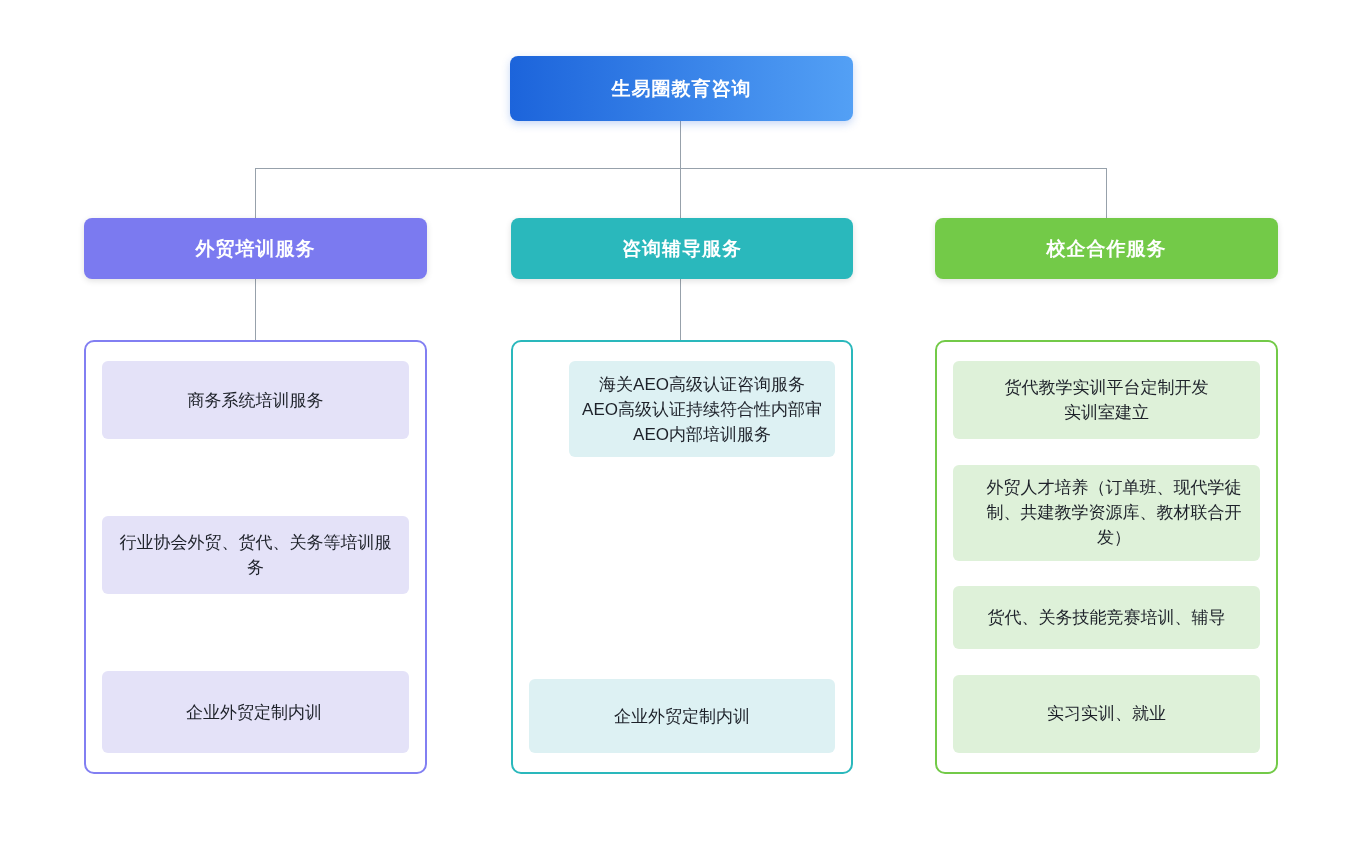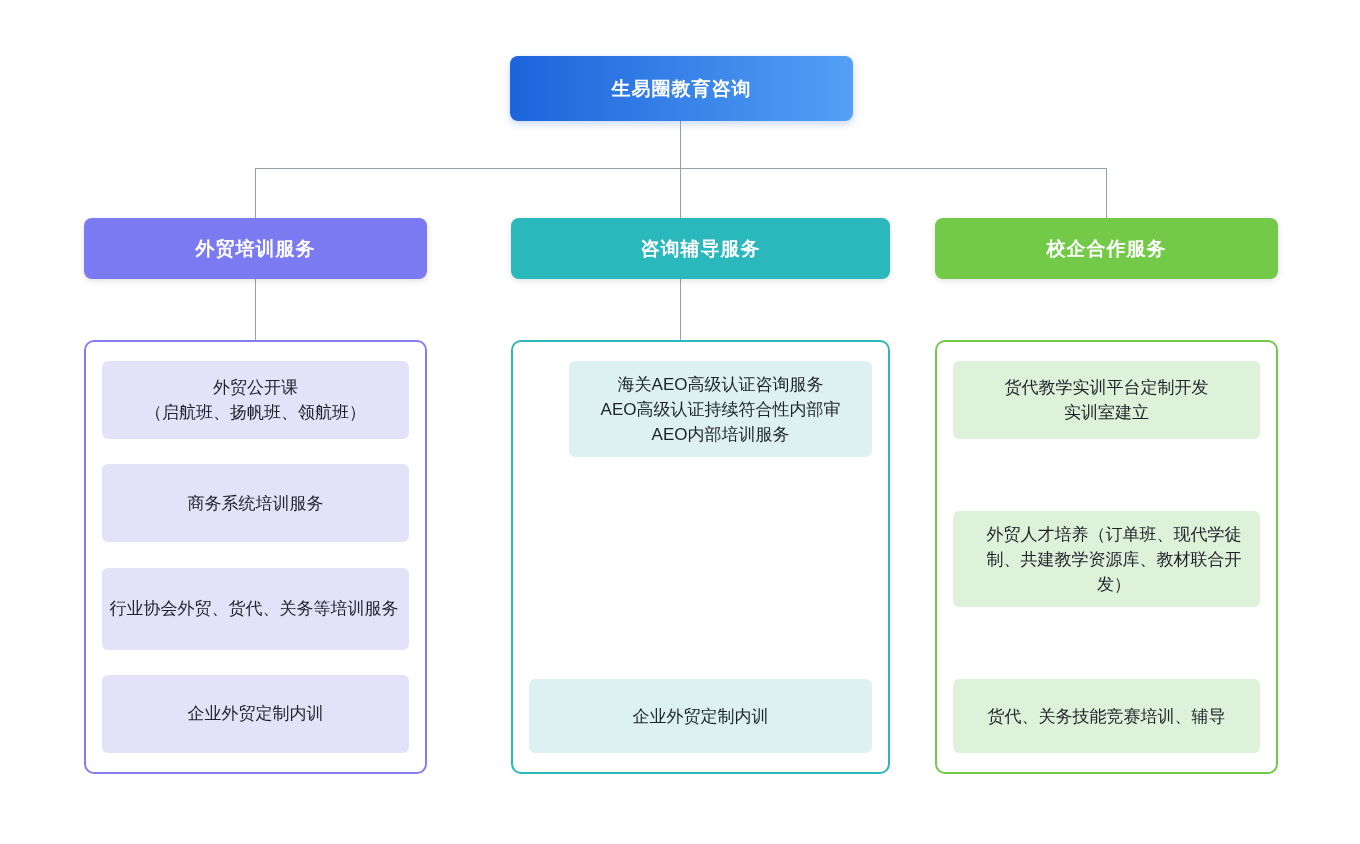--- a/index.html
+++ b/index.html
@@ -77,59 +77,58 @@
     padding: 0 10px;
     box-sizing: border-box;
   }
   
   .col-0 .service-item { height: 78px; }
   .col-0 .service-item:nth-child(3) { height: 82px; padding-left: 7px; }
   .col-1 .service-item { height: 74px; }
   .col-1 .service-item:nth-child(1) { height: 96px; margin-left: 40px; }
   .col-2 .service-item { height: 78px; }
   .col-2 .service-item:nth-child(2) { height: 96px; padding-left: 25px; }
-  .col-2 .service-item:nth-child(3) { height: 74px; }
+  .col-2 .service-item:nth-child(3) { height: 63px; }
   
   .pos-0 { left: 84px;  width: 343px; }
-  .pos-1 { left: 511px; width: 379px; }
+  .pos-1 { left: 511px; width: 342px; }
   .pos-2 { left: 935px; width: 343px; }
 </style>
 </head>
 <body>
 
 <div class="canvas">
 
   <div class="connector" style="left: 680px; top: 121px; width: 1px; height: 47px; background: rgb(151, 161, 171);"></div>
   <div class="connector" style="left: 255px; top: 168px; width: 852px; height: 1px; background: rgb(151, 161, 171);"></div>
   <div class="connector" style="left: 255px; top: 168px; width: 1px; height: 50px; background: rgb(151, 161, 171);"></div>
   <div class="connector" style="left: 680px; top: 168px; width: 1px; height: 50px; background: rgb(151, 161, 171);"></div>
   <div class="connector" style="left: 1106px; top: 168px; width: 1px; height: 50px; background: rgb(151, 161, 171);"></div>
   <div class="connector" style="left: 255px; top: 279px; width: 1px; height: 61px; background: rgb(151, 161, 171);"></div>
   <div class="connector" style="left: 680px; top: 279px; width: 1px; height: 61px; background: rgb(151, 161, 171);"></div>
 
   <div class="root-node" style="background: linear-gradient(90deg, rgb(28, 100, 219), rgb(83, 160, 245));">生易圈教育咨询</div>
 
   <div class="branch-header pos-0" style="--accent: #7b7af0; --border: #827ff2; --item-bg: #e4e2f8;">外贸培训服务</div>
   <div class="branch-container pos-0 col-0" style="--accent: #7b7af0; --border: #827ff2; --item-bg: #e4e2f8;">
-    <div class="service-item">外贸公开课
-（启航班、扬帆班、领航班）</div>
     <div class="service-item">商务系统培训服务</div>
     <div class="service-item">行业协会外贸、货代、关务等培训服务</div>
     <div class="service-item">企业外贸定制内训</div>
   </div>
 
   <div class="branch-header pos-1" style="--accent: #2ab8bc; --border: #2ab8bc; --item-bg: #ddf1f3;">咨询辅导服务</div>
   <div class="branch-container pos-1 col-1" style="--accent: #2ab8bc; --border: #2ab8bc; --item-bg: #ddf1f3;">
     <div class="service-item">海关AEO高级认证咨询服务
 AEO高级认证持续符合性内部审
 AEO内部培训服务</div>
     <div class="service-item">企业外贸定制内训</div>
   </div>
 
   <div class="branch-header pos-2" style="--accent: #73ca48; --border: #73ca48; --item-bg: #def1d9;">校企合作服务</div>
   <div class="branch-container pos-2 col-2" style="--accent: #73ca48; --border: #73ca48; --item-bg: #def1d9;">
     <div class="service-item">货代教学实训平台定制开发
 实训室建立</div>
     <div class="service-item">外贸人才培养（订单班、现代学徒制、共建教学资源库、教材联合开发）</div>
     <div class="service-item">货代、关务技能竞赛培训、辅导</div>
+    <div class="service-item">实习实训、就业</div>
   </div>
 
 </div>
 
 </body></html>

